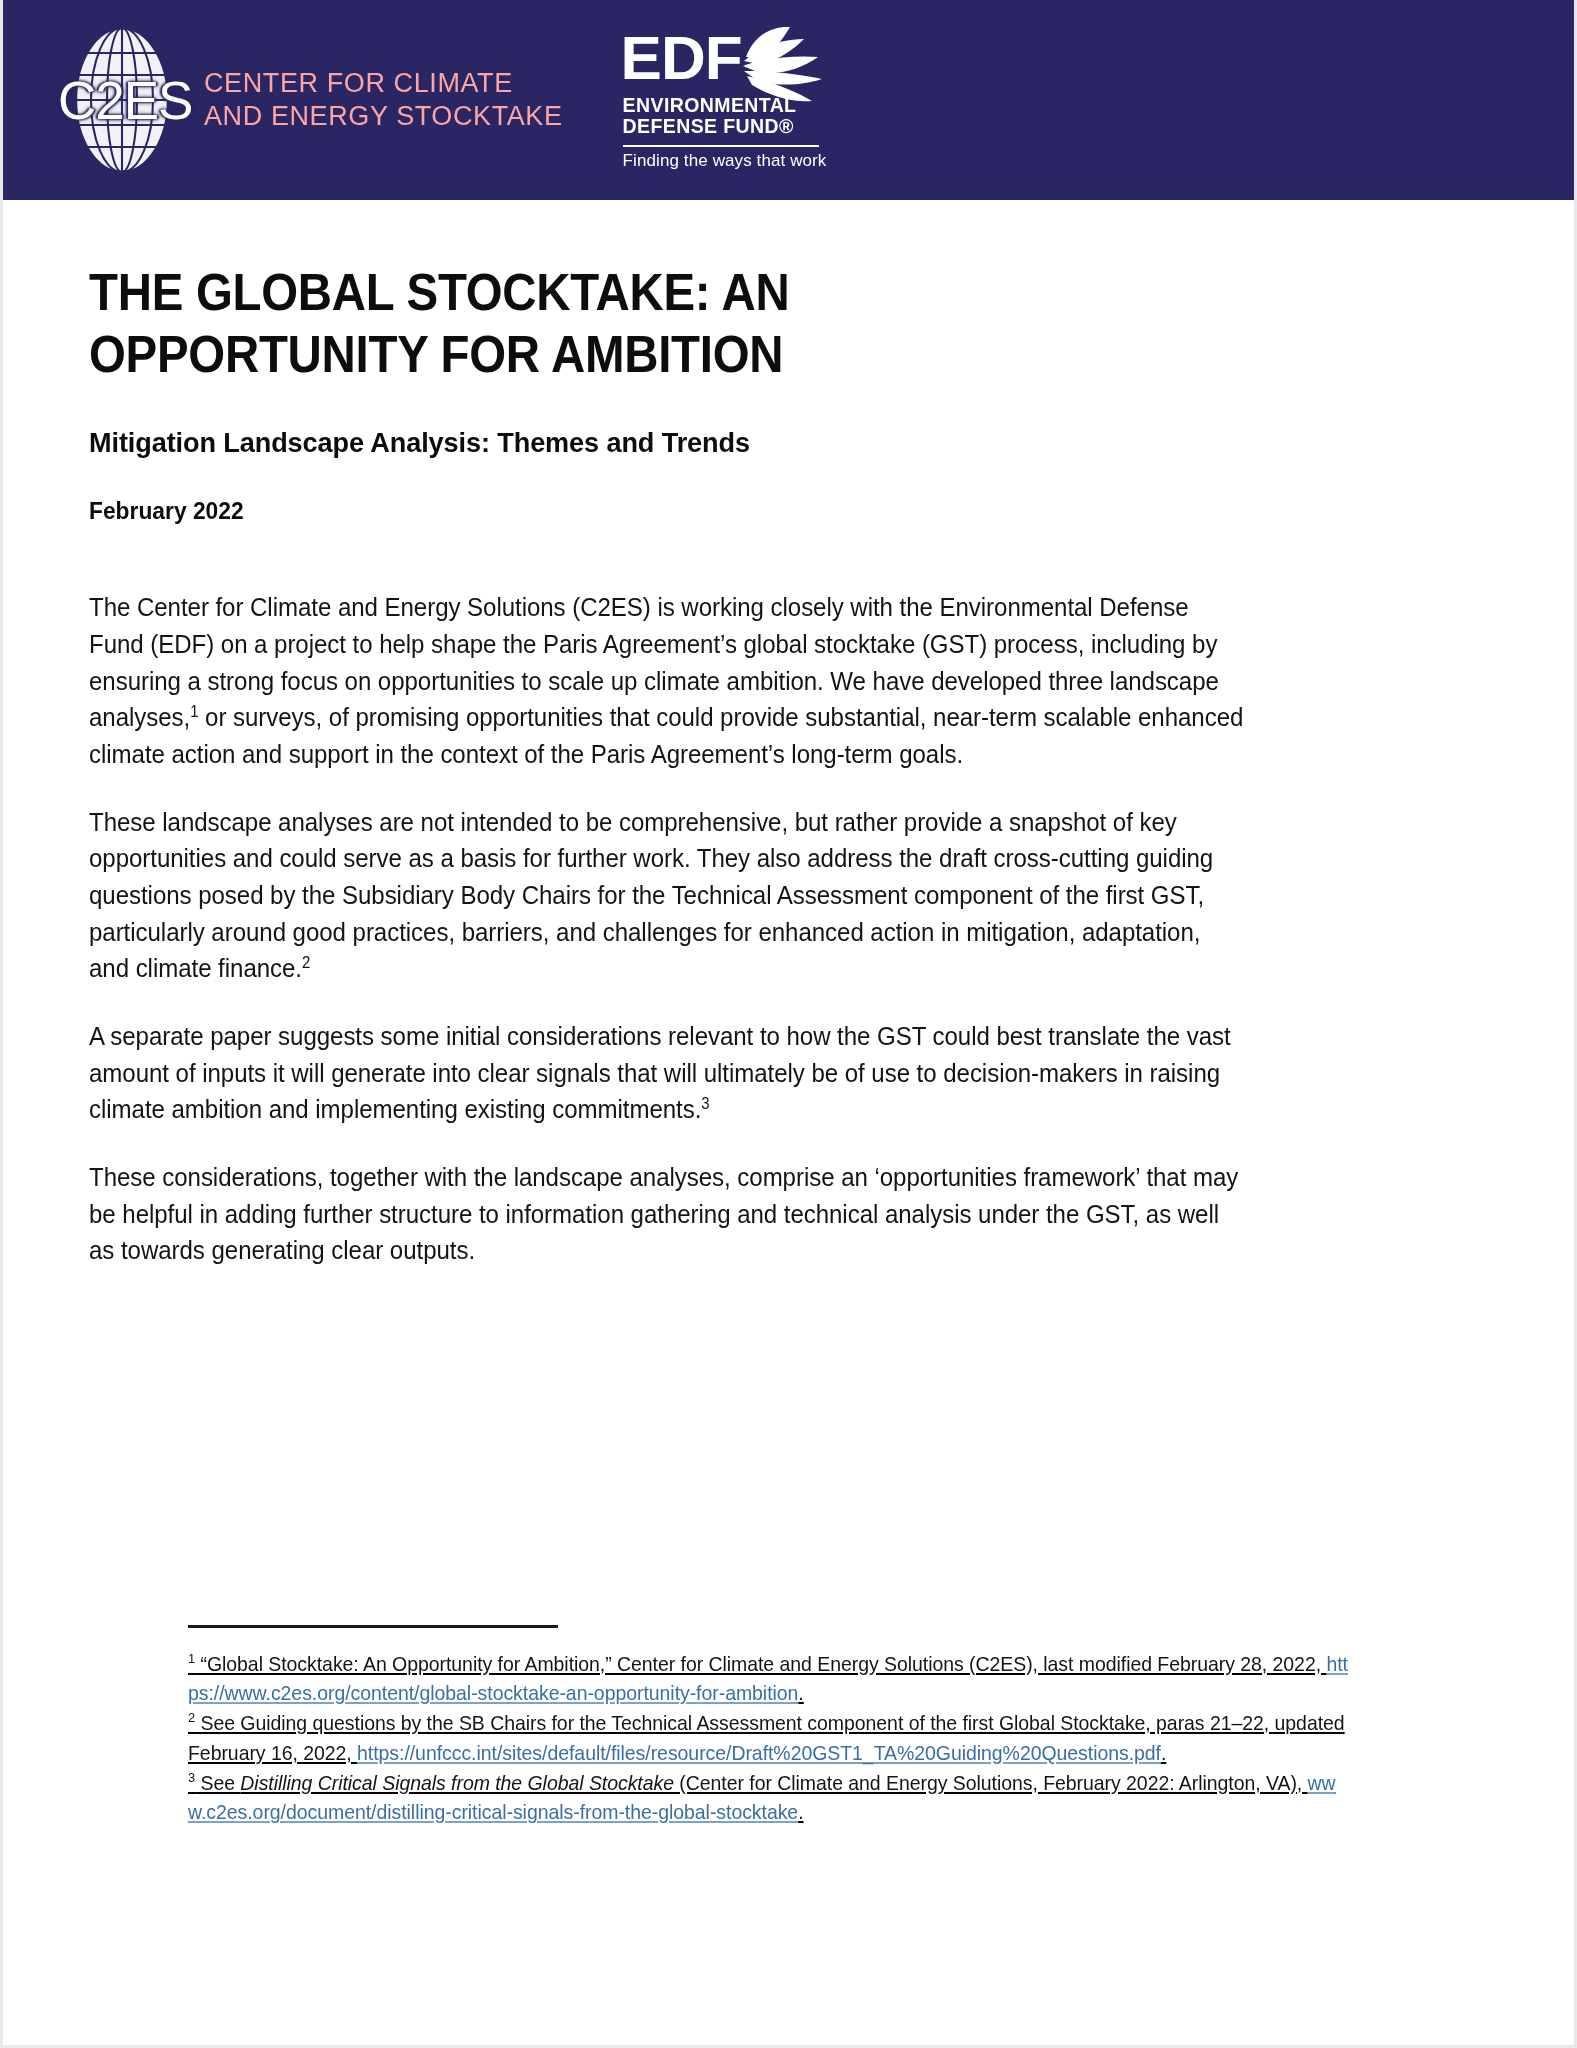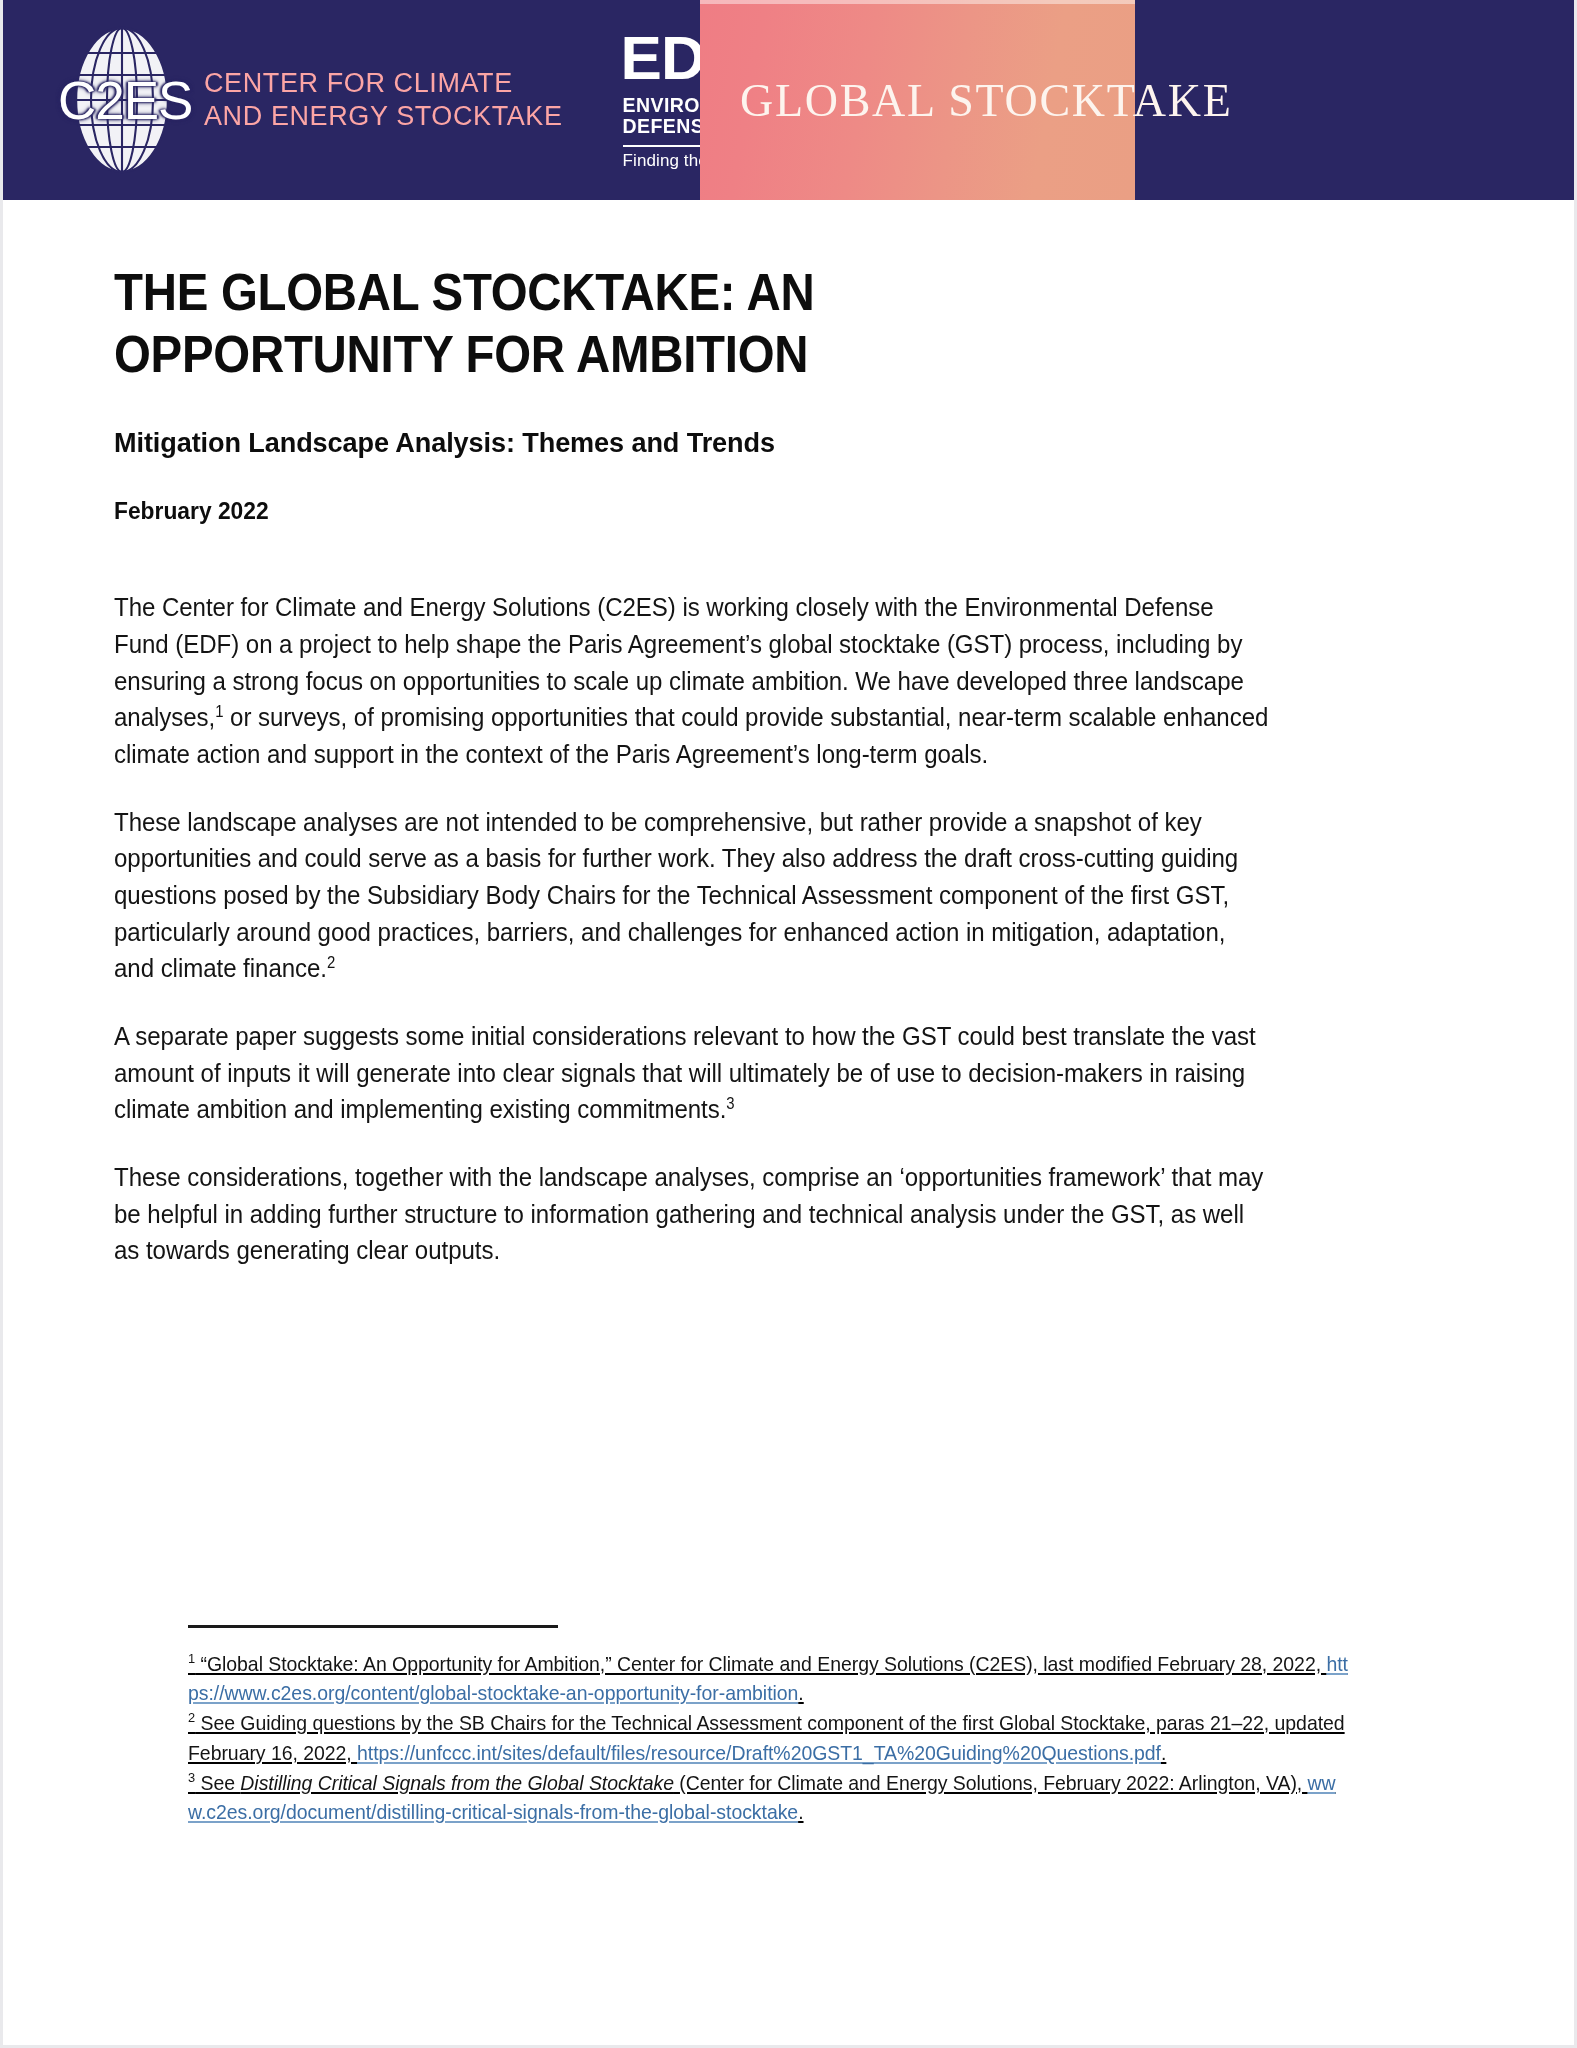--- a/index.html
+++ b/index.html
@@ -169,21 +169,21 @@
     font-family: "Liberation Serif", serif;
     font-size: 46px;
     font-weight: 400;
     letter-spacing: 1.7px;
     color: #fdf4ee;
     white-space: nowrap;
   }
 
   
   .content {
-    padding: 0 0 0 111px;
+    padding: 0 0 0 86px;
     box-sizing: border-box;
   }
   .doc-title {
     width: 940px;
     margin-top: 62px;
     font-family: "Liberation Sans", sans-serif;
     font-size: 51px;
     font-weight: 700;
     line-height: 1.22;
     letter-spacing: -0.3px;
@@ -325,23 +325,20 @@
         <div class="edf-sub">
           <div>ENVIRONMENTAL</div>
           <div>DEFENSE FUND®</div>
         </div>
         <div class="edf-rule"></div>
         <div class="edf-tag">Finding the ways that work</div>
       </div>
 
     </div>
 
-    <div class="gst-block">
-      <div class="gst-text">GLOBAL STOCKTAKE</div>
-    </div>
   </div>
 
   <div class="content">
 
     <div class="doc-title">
       <div>THE GLOBAL STOCKTAKE: AN</div>
       <div>OPPORTUNITY FOR AMBITION</div>
     </div>
 
     <div class="doc-subtitle">Mitigation Landscape Analysis: Themes and Trends</div>

